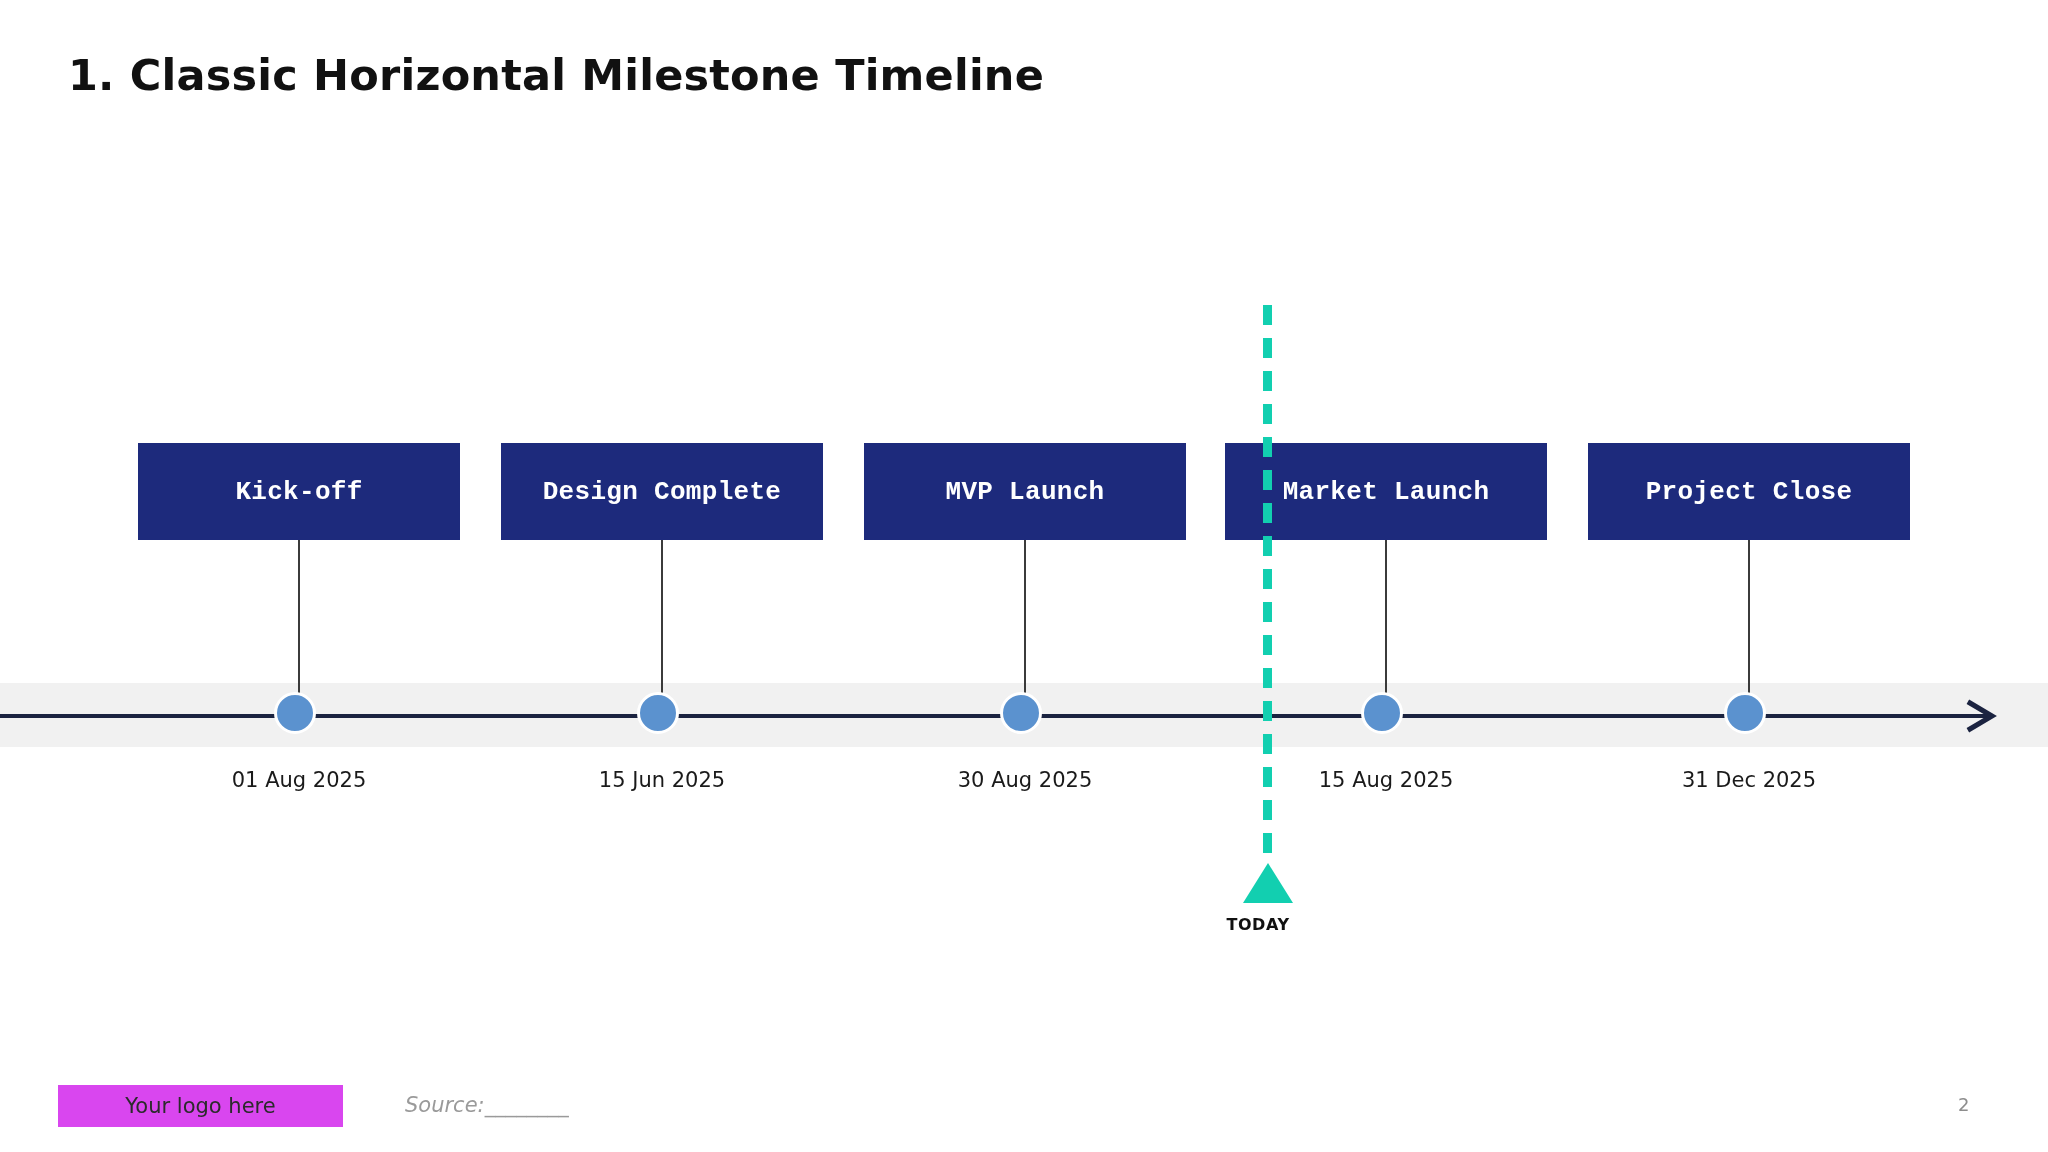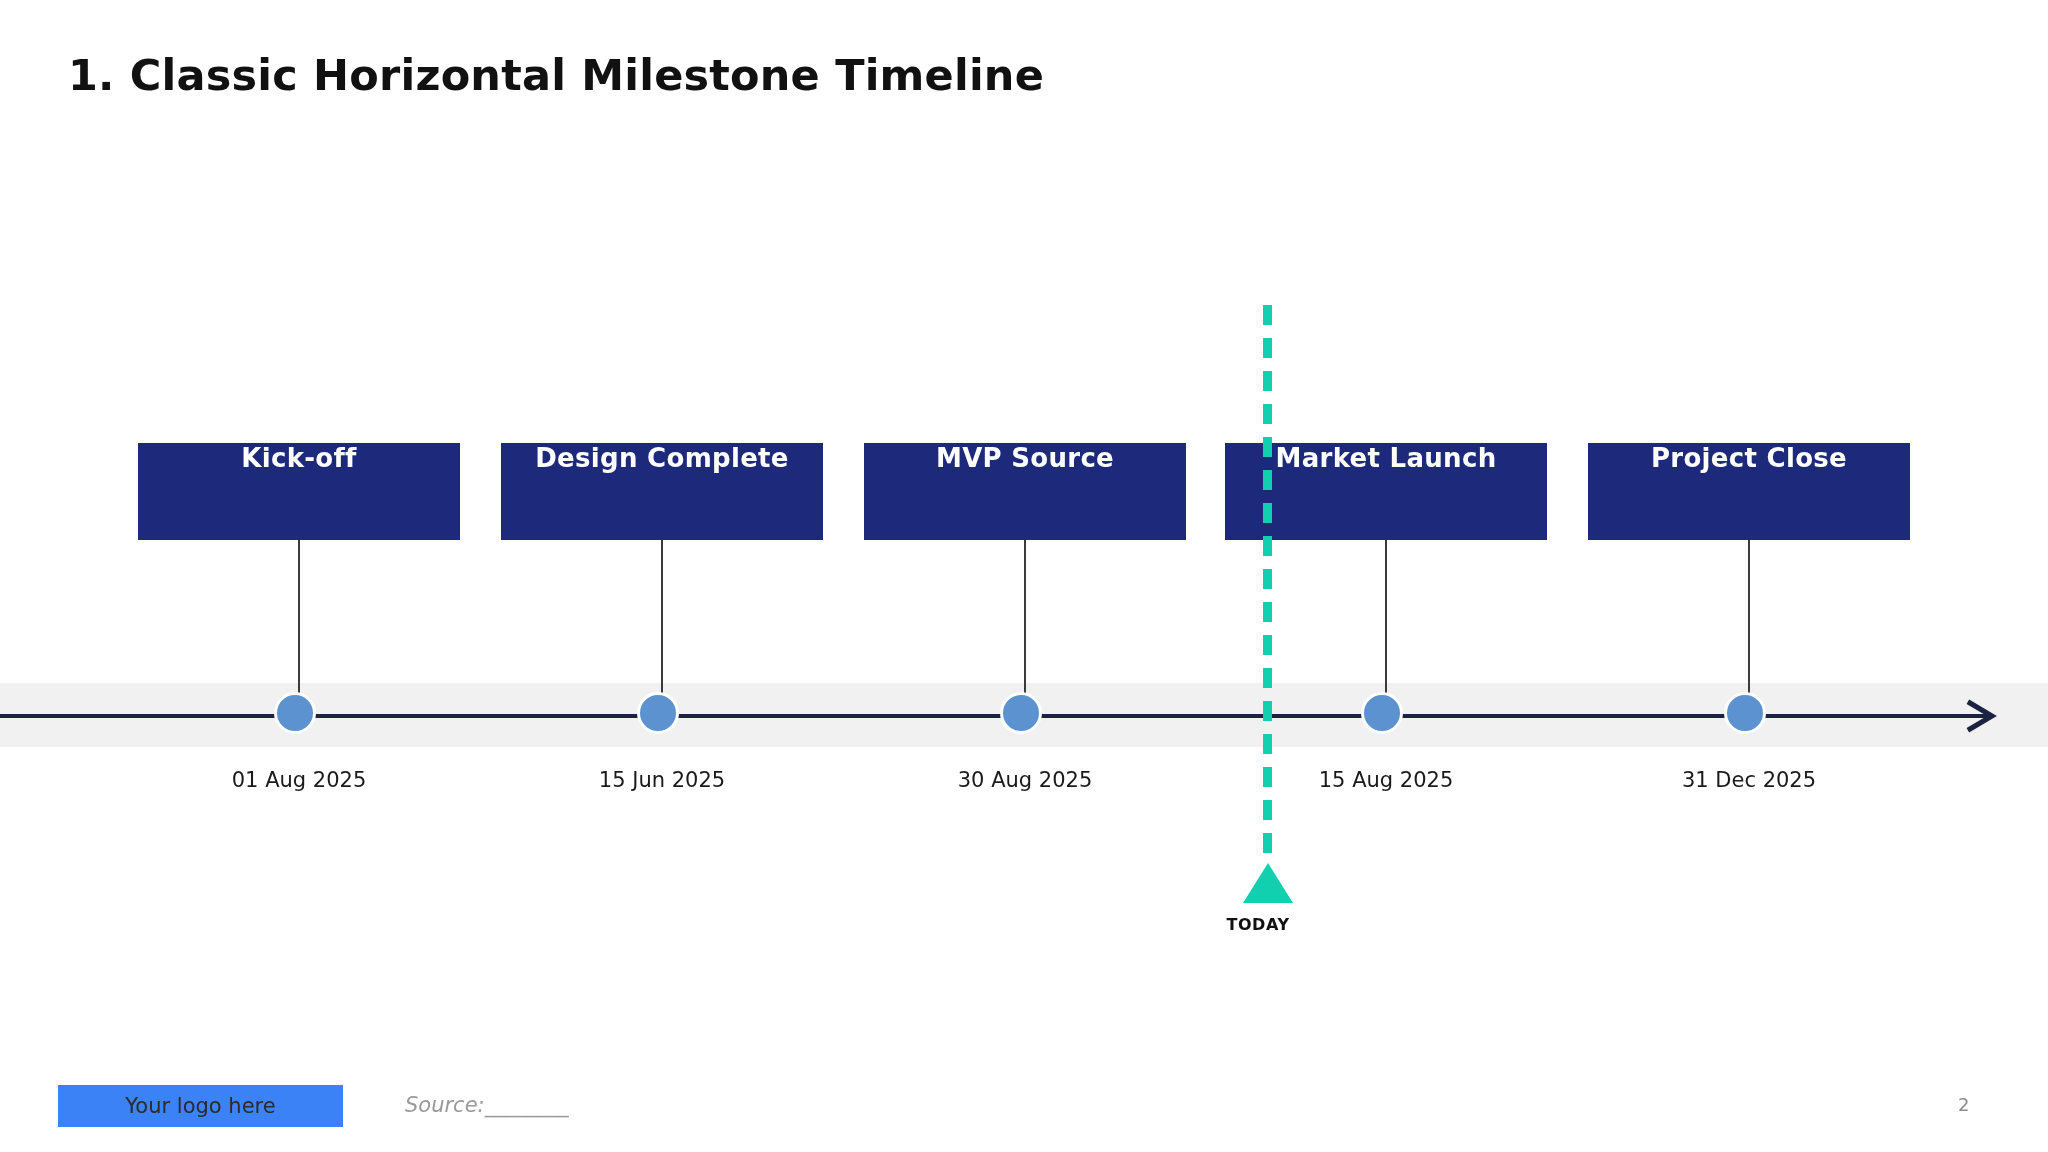--- a/index.html
+++ b/index.html
@@ -73,23 +73,25 @@
     width: 322px;
   }
   .ms-box {
     position: absolute;
     top: 443px;
     left: 0;
     width: 322px;
     height: 97px;
     background: #1d2a7c;
     display: flex;
+    align-items: center;
     justify-content: center;
     box-sizing: border-box;
     z-index: 5;
+    font-family: Liberation Mono, monospace;
   }
   .ms-label {
     color: #ffffff;
     font-size: 26px;
     font-weight: bold;
     letter-spacing: 0.3px;
     white-space: nowrap;
   }
   .ms-connector {
     position: absolute;
@@ -167,21 +169,21 @@
     z-index: 9;
   }
 
   
   #logo-box {
     position: absolute;
     left: 58px;
     top: 1085px;
     width: 285px;
     height: 42px;
-    background: #3b82f6;
+    background: #d946ef;
     display: flex;
     align-items: center;
     justify-content: center;
   }
   #logo-text {
     font-size: 21px;
     color: #2b2b2b;
     white-space: nowrap;
   }
   #source-text {
@@ -229,21 +231,21 @@
     <div class="ms-box">
       <span class="ms-label">Design Complete</span>
     </div>
     <div class="ms-dot"></div>
     <div class="ms-date">15 Jun 2025</div>
   </div>
 
   <div class="milestone" style="left:864px;">
     <div class="ms-connector"></div>
     <div class="ms-box">
-      <span class="ms-label">MVP Source</span>
+      <span class="ms-label">MVP Launch</span>
     </div>
     <div class="ms-dot"></div>
     <div class="ms-date">30 Aug 2025</div>
   </div>
 
   <div class="milestone" style="left:1225px;">
     <div class="ms-connector"></div>
     <div class="ms-box">
       <span class="ms-label">Market Launch</span>
     </div>

